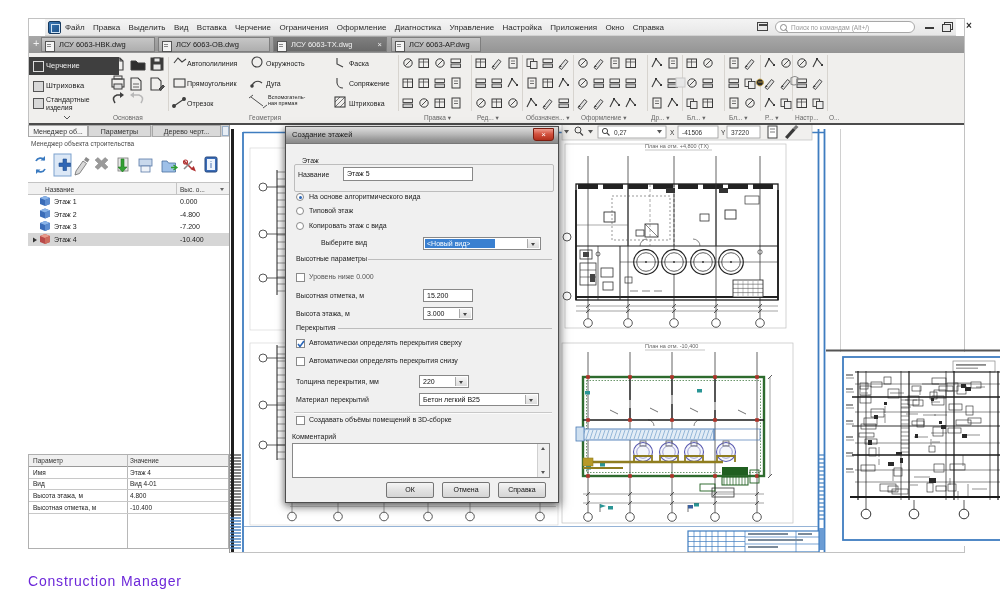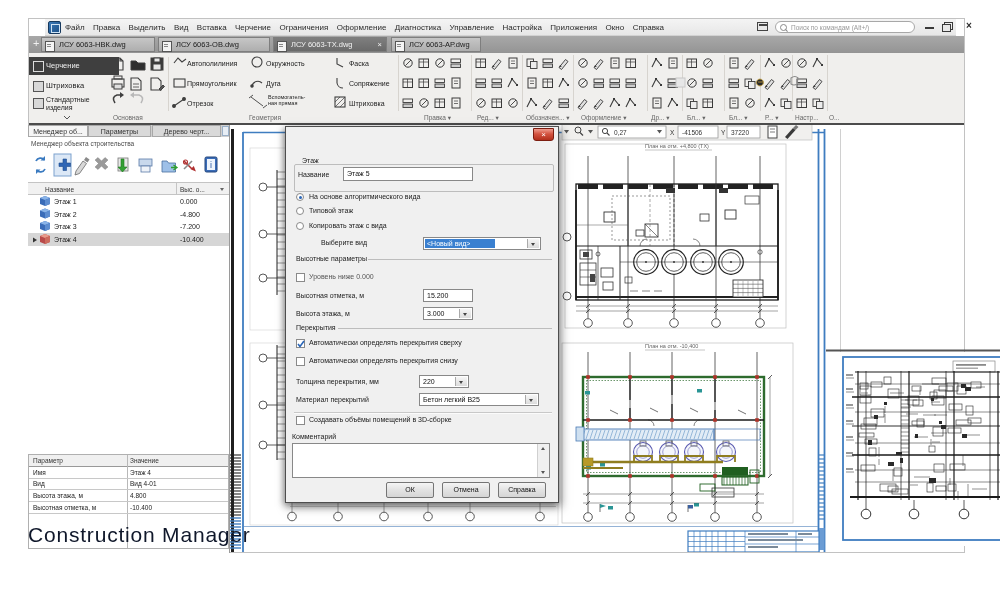--- a/index.html
+++ b/index.html
@@ -32,21 +32,21 @@
   #dlgtitle{left:0;top:0;width:272px;height:17px;background:linear-gradient(#dedede,#b9b9b9 45%,#969696 80%,#8a8a8a);border-bottom:1px solid #787878;box-sizing:border-box;font-size:7.5px;color:#1a1a1a;line-height:16px;padding-left:6px;}
   #dlgclose{left:247px;top:1px;width:21px;height:13px;background:linear-gradient(#ef9d8f,#d45340 45%,#b12f1c);border:1px solid #7c1d10;border-radius:0 0 3px 3px;box-sizing:border-box;color:#fff;font-size:8px;line-height:11px;text-align:center;}
   .dl{font-size:7px;color:#1a1a1a;white-space:nowrap;}
   .din{background:#fff;border:1px solid #888;box-sizing:border-box;font-size:7px;color:#111;line-height:12px;padding-left:3px;white-space:nowrap;}
   .gline{height:1px;background:#bdbdbd;}
   .radio{width:8px;height:8px;border:1px solid #8a8a8a;border-radius:50%;background:#fff;box-sizing:border-box;}
   .chk{width:9px;height:9px;border:1px solid #8a8a8a;background:#fff;box-sizing:border-box;}
   .combo-arrow{position:absolute;right:1px;top:1px;bottom:1px;width:11px;background:linear-gradient(#f6f6f6,#dcdcdc);border-left:1px solid #aaa;}
   .combo-arrow:after{content:"";position:absolute;left:3px;top:4px;border-left:2.5px solid transparent;border-right:2.5px solid transparent;border-top:3.5px solid #444;}
   .btn{height:16px;background:linear-gradient(#f5f5f5,#e4e4e4 45%,#d5d5d5);border:1px solid #757575;border-radius:2px;box-sizing:border-box;font-size:7px;color:#111;text-align:center;line-height:14px;}
-  #cmtext{left:28px;top:523px;font-size:21px;letter-spacing:0.8px;color:#0f172a;}
+  #cmtext{left:28px;top:573px;font-size:14px;letter-spacing:0.8px;color:#6d28d9;}
   .t{position:absolute;white-space:nowrap;}
 </style>
 </head>
 <body>
 <div id="win" class="abs">
   <div id="titlebar" class="abs">
     <div id="appicon" class="abs"></div>
     <div class="menu abs" style="left:20px">Файл&nbsp;&nbsp;Правка&nbsp;&nbsp;Выделить&nbsp;&nbsp;Вид&nbsp;&nbsp;Вставка&nbsp;&nbsp;Черчение&nbsp;&nbsp;Ограничения&nbsp;&nbsp;Оформление&nbsp;&nbsp;Диагностика&nbsp;&nbsp;Управление&nbsp;&nbsp;Настройка&nbsp;&nbsp;Приложения&nbsp;&nbsp;Окно&nbsp;&nbsp;Справка</div>
     <div class="abs" style="left:712px;top:3px;width:11px;height:9px;border:1px solid #444;background:#e8e8e8;box-sizing:border-box">
         <div class="abs" style="left:1px;top:1px;width:8px;height:2px;background:#444"></div>
@@ -793,20 +793,21 @@
       <span class="abs t" style="left:101px;top:13.5px;font-size:6.5px;color:#222">Этаж 4</span>
       <span class="abs t" style="left:4px;top:25.2px;font-size:6.5px;color:#222">Вид</span>
       <span class="abs t" style="left:101px;top:25.2px;font-size:6.5px;color:#222">Вид 4-01</span>
       <span class="abs t" style="left:4px;top:36.9px;font-size:6.5px;color:#222">Высота этажа, м</span>
       <span class="abs t" style="left:101px;top:36.9px;font-size:6.5px;color:#222">4.800</span>
       <span class="abs t" style="left:4px;top:48.6px;font-size:6.5px;color:#222">Высотная отметка, м</span>
       <span class="abs t" style="left:101px;top:48.6px;font-size:6.5px;color:#222">-10.400</span>
     </div>
   </div>
   <div id="dialog" class="abs">
+    <div id="dlgtitle" class="abs">Создание этажей</div>
     <div id="dlgclose" class="abs">×</div>
     <div class="abs" style="left:8px;top:37px;width:258px;height:26px;border:1px solid #bdbdbd;border-radius:2px"></div>
     <div class="dl abs" style="left:13px;top:30px;background:#f0f0f0;padding:0 3px">Этаж</div>
     <div class="dl abs" style="left:12px;top:44px">Название</div>
     <div class="din abs" style="left:57px;top:40px;width:130px;height:14px">Этаж 5</div>
     <div class="radio abs" style="left:10px;top:66px"></div>
     <div class="abs" style="left:12.5px;top:68.5px;width:3px;height:3px;border-radius:50%;background:#2a66b8"></div>
     <div class="dl abs" style="left:23px;top:66px">На основе алгоритмического вида</div>
     <div class="radio abs" style="left:10px;top:80px"></div>
     <div class="dl abs" style="left:23px;top:80px">Типовой этаж</div>

